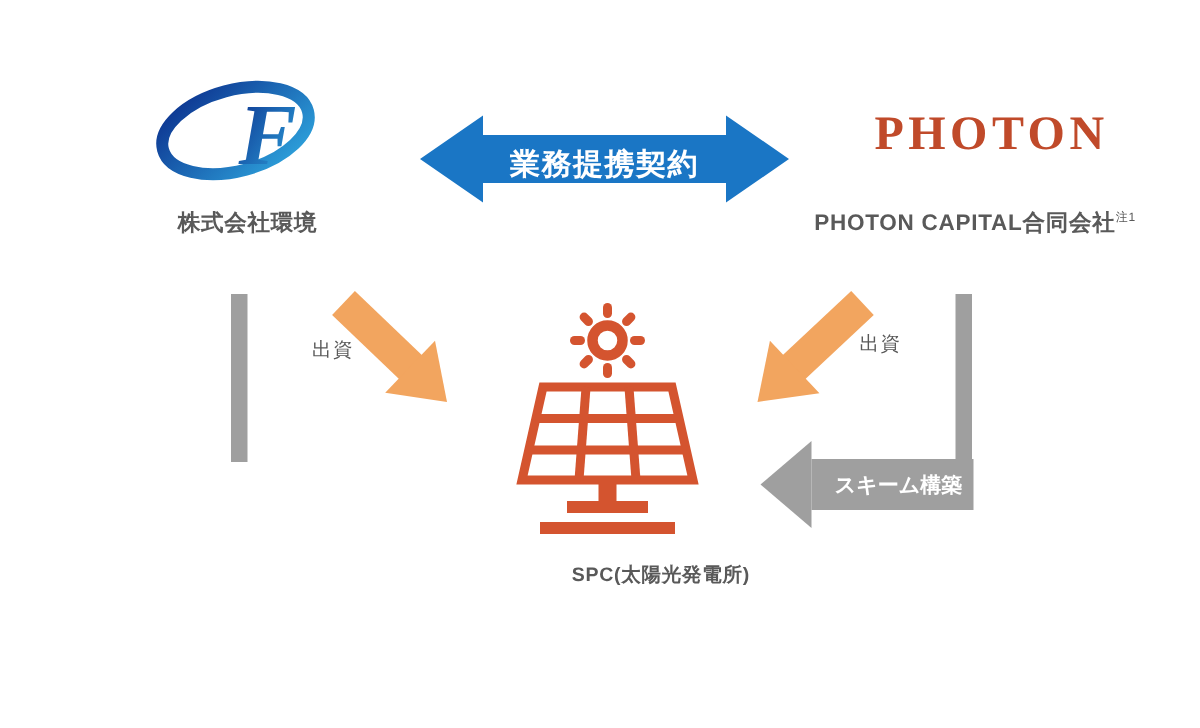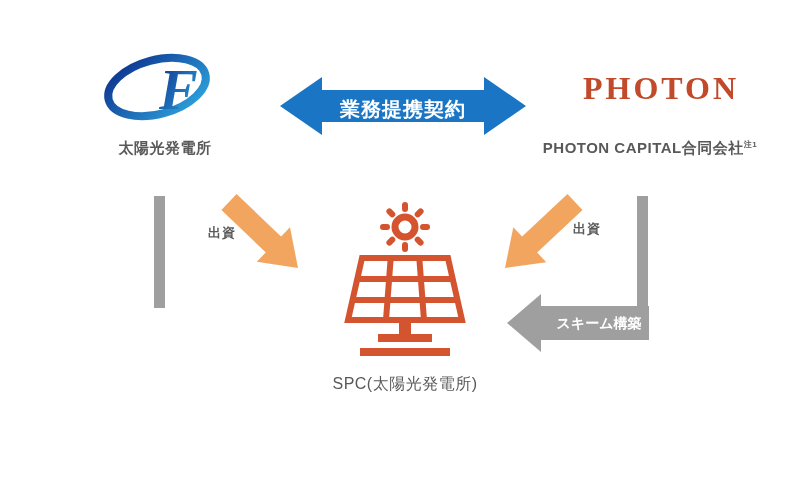--- a/index.html
+++ b/index.html
@@ -5,42 +5,42 @@
   html,body{margin:0;padding:0;background:#fff;}
   #stage{
     position:relative;width:800px;height:485px;background:#fff;overflow:hidden;
     font-family:"Liberation Sans",sans-serif;
   }
   .abs{position:absolute;}
   .company-name{
     font-size:15px;font-weight:bold;color:var(--label-gray);
     text-align:center;letter-spacing:.5px;white-space:nowrap;
   }
-  .company-name sup{font-size:8px;font-weight:bold;}
+  .company-name sup{font-size:8px;font-weight:normal;}
   .logo-box{background:#fff;display:flex;align-items:center;justify-content:center;}
   .photon-text{
     font-family:"Liberation Serif",serif;font-weight:bold;
     font-size:32px;letter-spacing:3px;color:var(--photon-red);line-height:45px;
   }
   .vbar{background:var(--connector-gray);}
   .arrow-wrap{display:flex;align-items:flex-start;justify-content:center;}
   .partnership-label{
     position:absolute;left:0;right:0;top:24px;text-align:center;
     color:#fff;font-size:20px;font-weight:bold;letter-spacing:1px;
   }
   .gray-arrow-label{
     position:absolute;color:#fff;font-weight:bold;white-space:nowrap;
   }
   .invest-label{
-    font-size:13px;font-weight:bold;color:var(--label-gray);
+    font-size:13px;font-weight:normal;color:var(--label-gray);
     text-align:center;letter-spacing:1px;
   }
   .spc-label{
-    font-size:16px;font-weight:normal;color:var(--label-gray);
-    text-align:center;letter-spacing:.5px;white-space:nowrap;
+    font-size:13px;font-weight:bold;color:var(--label-gray);
+    text-align:right;letter-spacing:.5px;white-space:nowrap;
   }
 </style>
 </head>
 <body>
 
 <div id="stage">
 
   <div class="abs logo-box" style="left:95px;top:40px;width:140px;height:95px;">
     <svg width="140" height="95" viewBox="0 0 140 95">
       <defs>
@@ -48,21 +48,21 @@
           <stop offset="0" style="stop-color:var(--logo-blue-dark)"></stop>
           <stop offset="1" style="stop-color:var(--logo-blue-light)"></stop>
         </linearGradient>
       </defs>
       <rect x="0" y="0" width="140" height="95" fill="#ffffff"></rect>
       <ellipse cx="62" cy="47" rx="50" ry="27" fill="none" stroke="url(#lg1)" stroke-width="8" transform="rotate(-15 62 47)"></ellipse>
       <text x="64" y="69" font-family="Liberation Serif,serif" font-style="italic" font-weight="bold" font-size="58" fill="url(#lg1)">F</text>
     </svg>
   </div>
 
-  <div class="abs company-name" style="left:65px;top:139px;width:200px;">太陽光発電所</div>
+  <div class="abs company-name" style="left:65px;top:139px;width:200px;">株式会社環境</div>
 
   <div class="abs arrow-wrap" style="left:278px;top:72px;width:250px;height:70px;">
     <svg width="250" height="70" viewBox="0 0 250 70">
       <polygon points="2,34 44,5 44,18 206,18 206,5 248,34 206,63 206,50 44,50 44,63" style="fill:var(--partnership-blue)"></polygon>
     </svg>
     <div class="partnership-label">業務提携契約</div>
   </div>
 
   <div class="abs logo-box" style="left:566px;top:66px;width:190px;height:45px;">
     <span class="photon-text">PHOTON</span>

